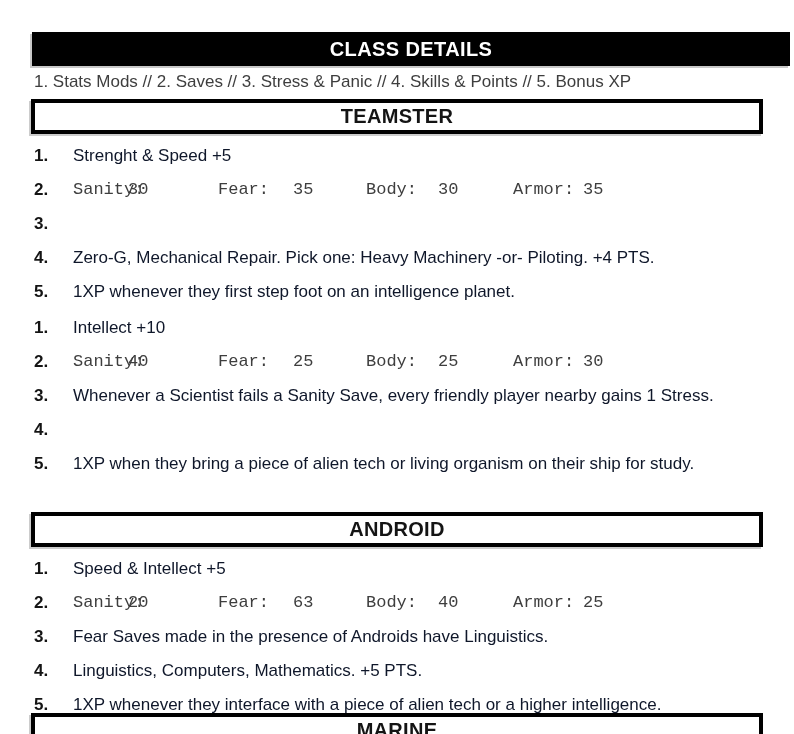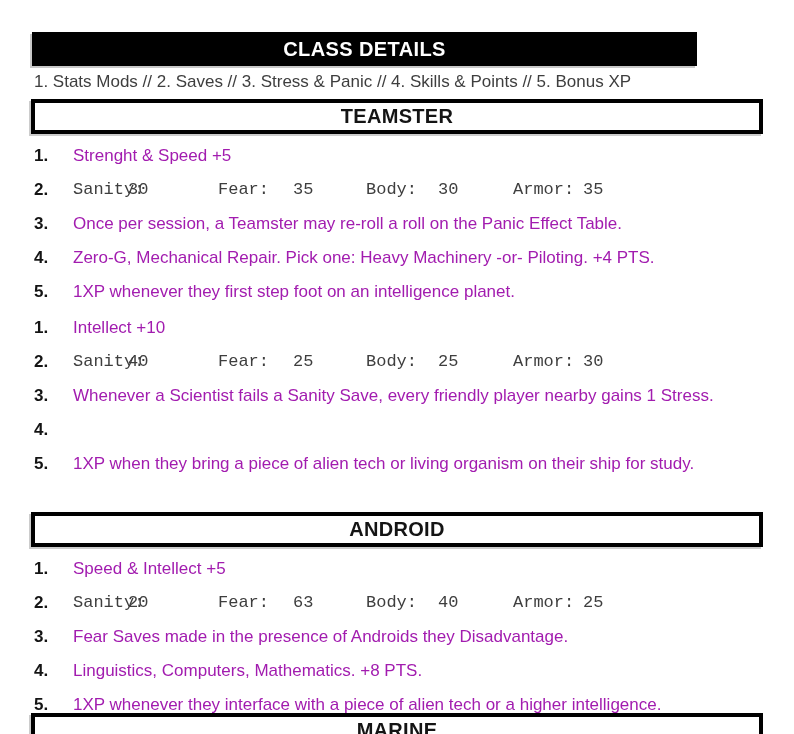--- a/index.html
+++ b/index.html
@@ -10,21 +10,21 @@
     height: 734px;
     background: #ffffff;
     overflow: hidden;
     font-family: "Liberation Sans", "DejaVu Sans", sans-serif;
     color: #3e3e3e;
   }
   .header-bar {
     position: absolute;
     left: 32px;
     top: 32px;
-    width: 665px;
+    width: 758px;
     height: 34px;
     background: #000000;
     box-shadow: -2px 2px 0 0 #c9c9c9;
     display: flex;
     align-items: center;
     justify-content: center;
   }
   .header-bar .title {
     color: #ffffff;
     font-weight: bold;
@@ -72,21 +72,21 @@
     font-size: 17px;
     line-height: 19px;
   }
   .row .num {
     display: inline-block;
     width: 39px;
     flex: 0 0 39px;
     font-weight: bold;
     color: #141414;
   }
-  .row .txt { color: #a21caf; }
+  .row .txt { color: #0f172a; }
   .stats-row {
     display: grid;
     grid-template-columns: 39px 55px 90px 75px 73px 72px 75px 70px auto;
     align-items: start;
   }
   .stats-row .sl, .stats-row .sv { color: #3e3e3e; font-family: Liberation Mono, monospace; }
 </style>
 </head>
 <body>
 
@@ -113,21 +113,20 @@
         <span class="sv">30</span>
         <span class="sl">Fear:</span>
         <span class="sv">35</span>
         <span class="sl">Body:</span>
         <span class="sv">30</span>
         <span class="sl">Armor:</span>
         <span class="sv">35</span>
       </div>
       <div class="row">
         <span class="num">3.</span>
-        <span class="txt">Once per session, a Teamster may re-roll a roll on the Panic Effect Table.</span>
       </div>
       <div class="row">
         <span class="num">4.</span>
         <span class="txt">Zero-G, Mechanical Repair. Pick one: Heavy Machinery -or- Piloting. +4 PTS.</span>
       </div>
       <div class="row">
         <span class="num">5.</span>
         <span class="txt">1XP whenever they first step foot on an intelligence planet.</span>
       </div>
     </div>
@@ -179,25 +178,25 @@
         <span class="sv">20</span>
         <span class="sl">Fear:</span>
         <span class="sv">63</span>
         <span class="sl">Body:</span>
         <span class="sv">40</span>
         <span class="sl">Armor:</span>
         <span class="sv">25</span>
       </div>
       <div class="row">
         <span class="num">3.</span>
-        <span class="txt">Fear Saves made in the presence of Androids they Disadvantage.</span>
+        <span class="txt">Fear Saves made in the presence of Androids have Linguistics.</span>
       </div>
       <div class="row">
         <span class="num">4.</span>
-        <span class="txt">Linguistics, Computers, Mathematics. +8 PTS.</span>
+        <span class="txt">Linguistics, Computers, Mathematics. +5 PTS.</span>
       </div>
       <div class="row">
         <span class="num">5.</span>
         <span class="txt">1XP whenever they interface with a piece of alien tech or a higher intelligence.</span>
       </div>
     </div>
   </div>
 
   <div class="section" style="top:713px">
     <div class="section-box">

